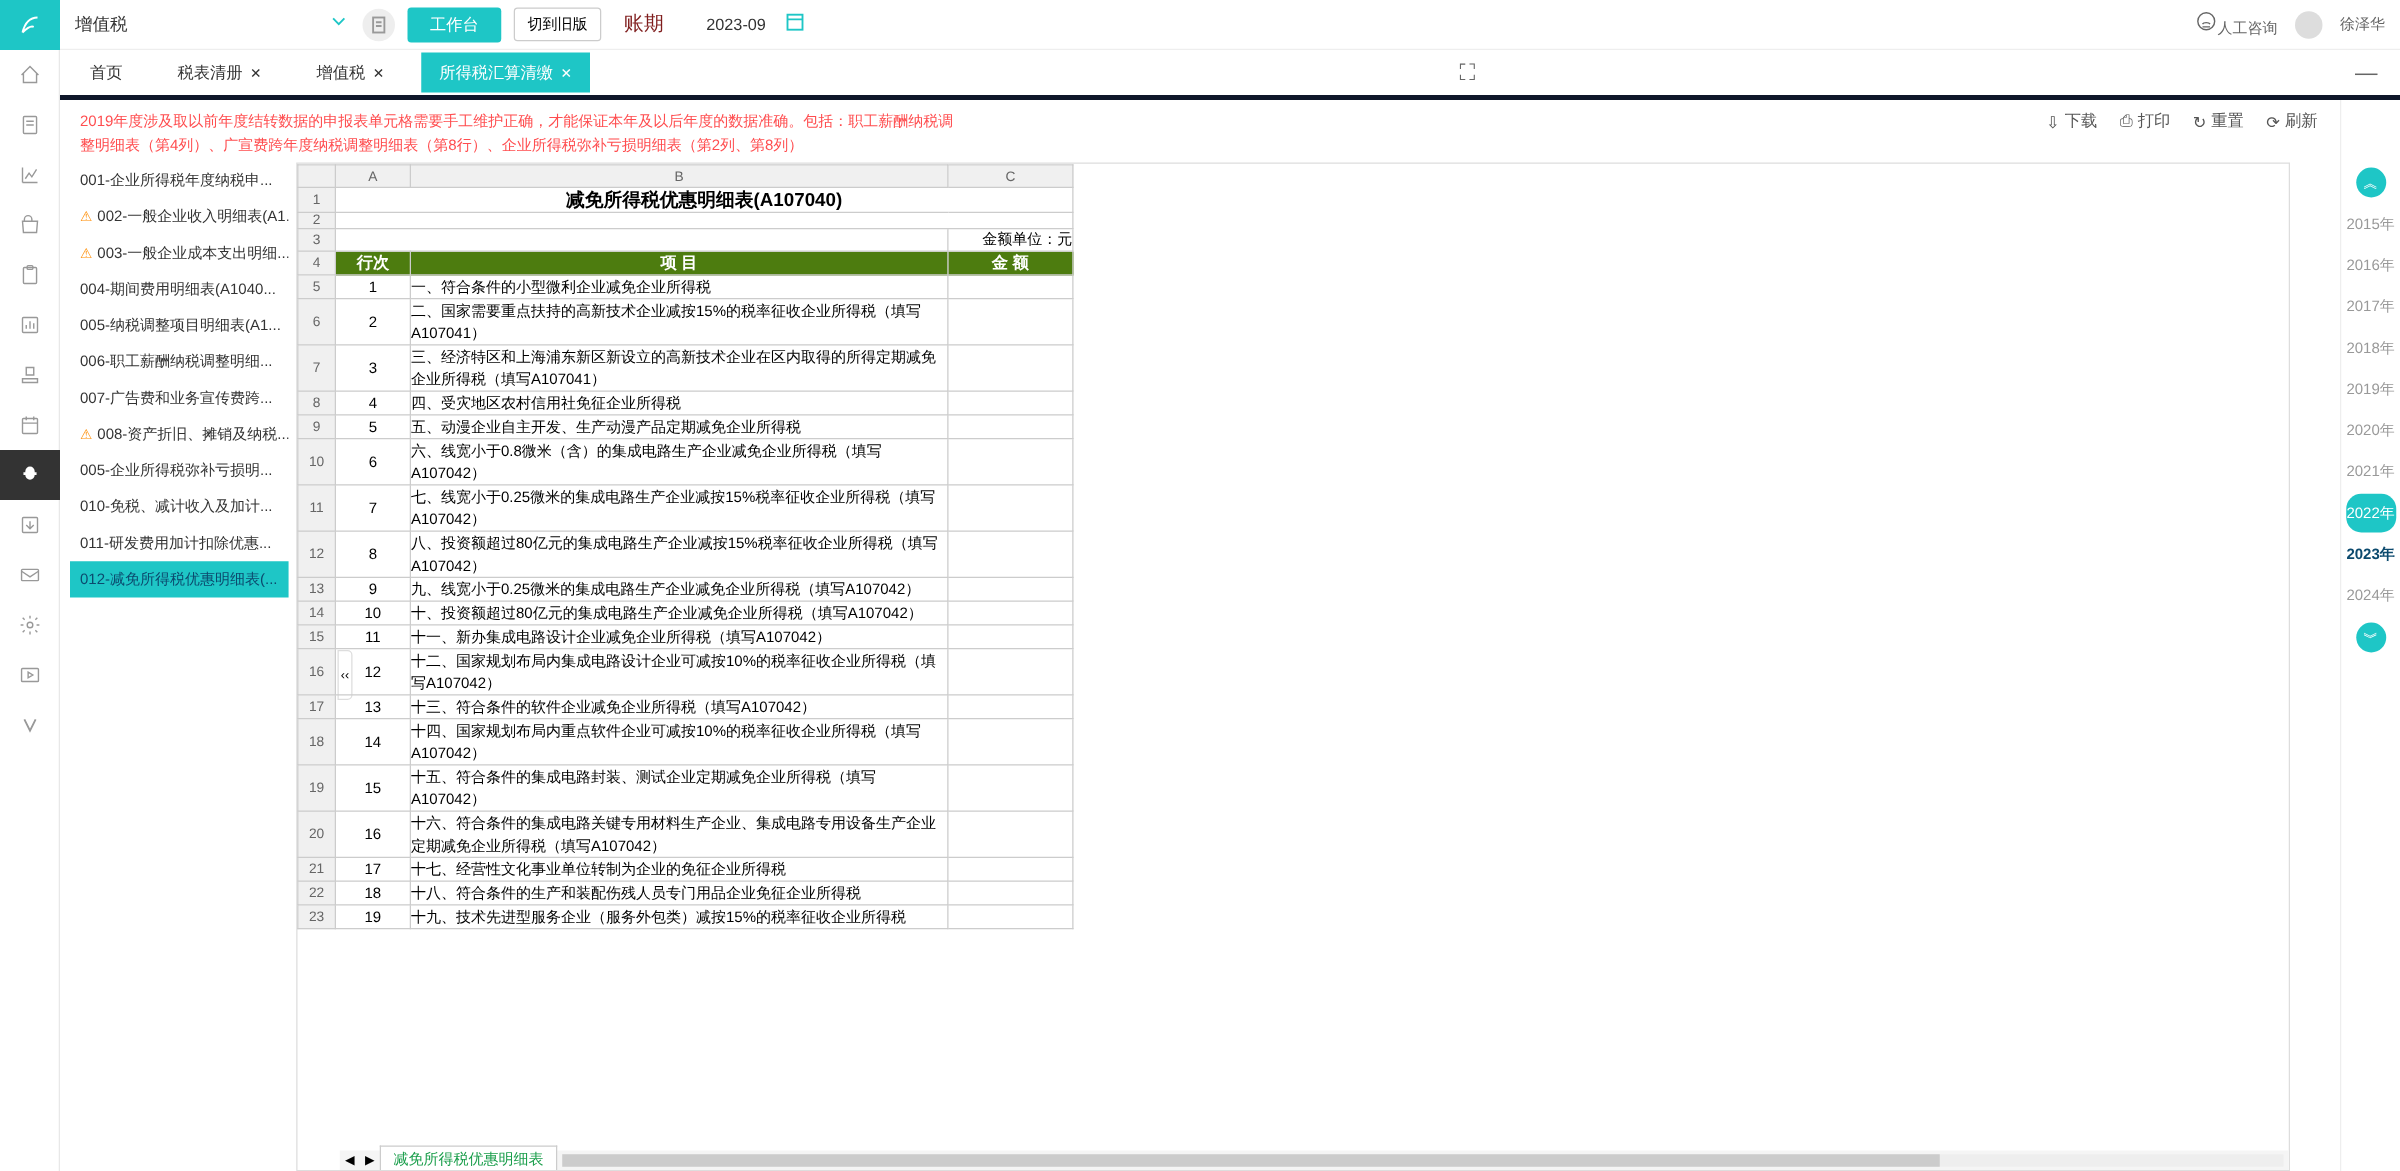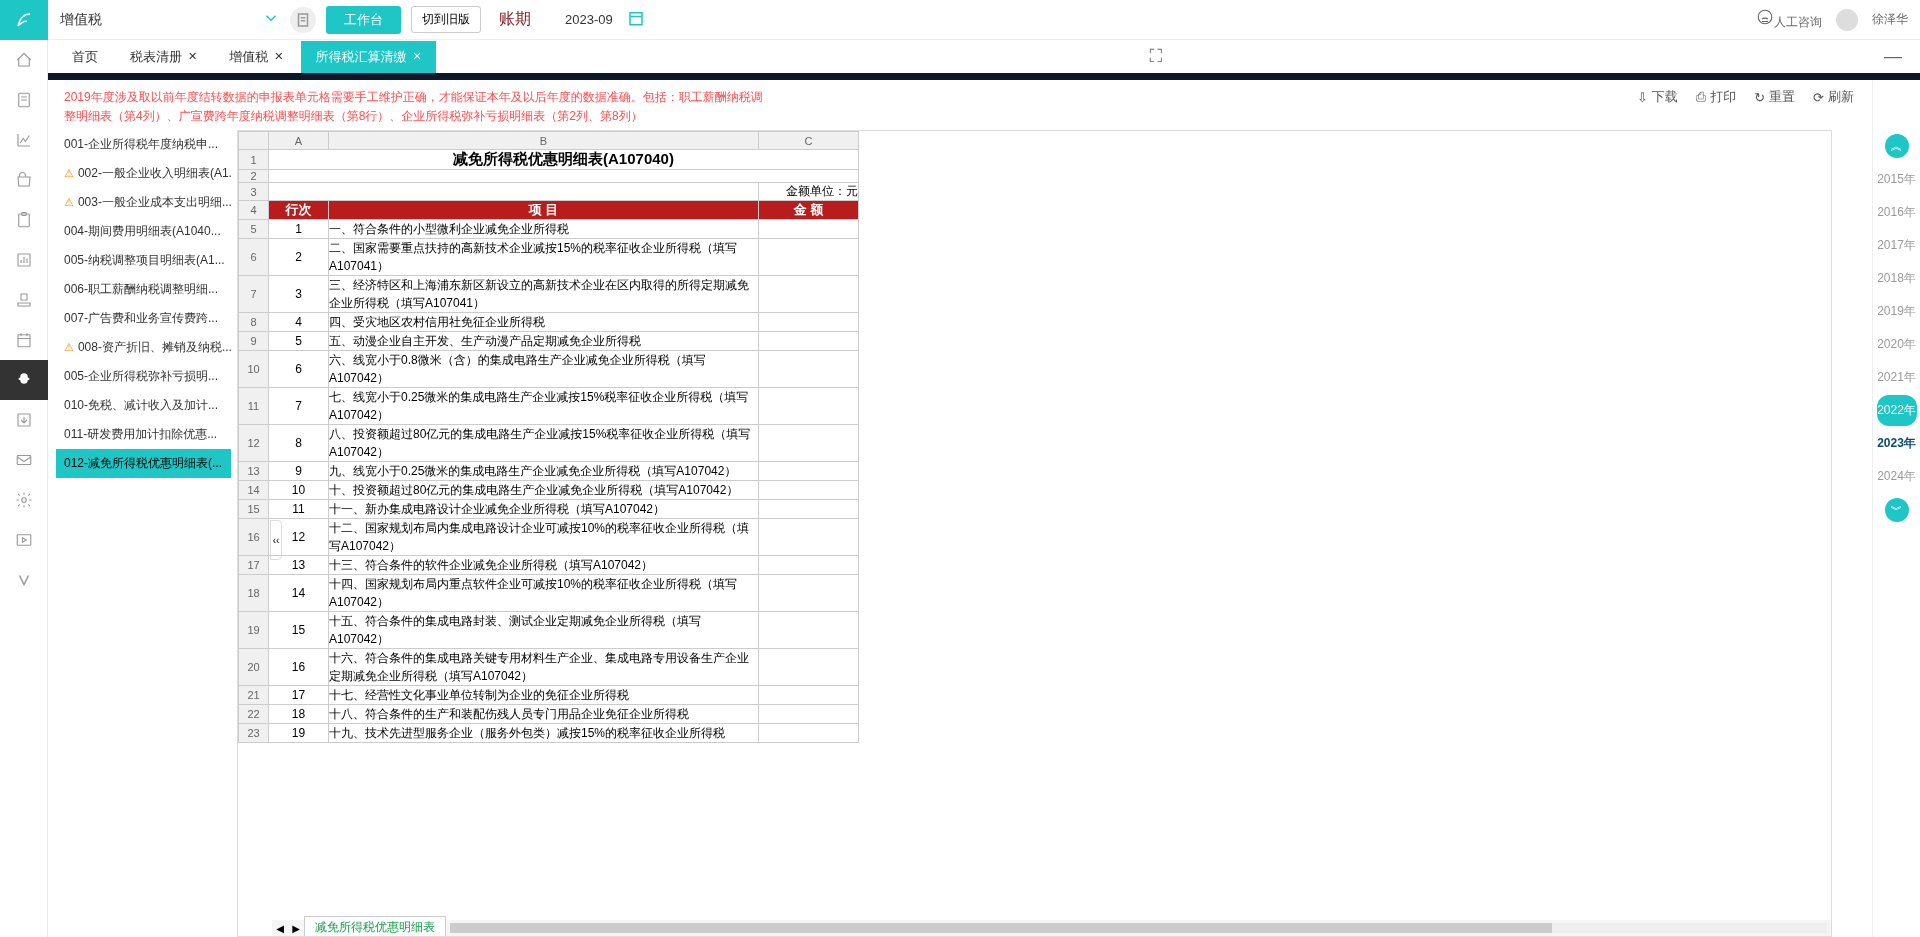--- a/index.html
+++ b/index.html
@@ -14,46 +14,46 @@
 .top-title { font-size: 14px; color: #333; margin-right: 10px; }
 .dropdown-icon { color: #1ec6c6; margin-left: 140px; }
 .circle-btn { width: 26px; height: 26px; border-radius: 50%; background: #eee; display: flex; align-items: center; justify-content: center; color: #999; }
 .btn-primary { background: #1ec6c6; color: #fff; padding: 5px 18px; border-radius: 3px; font-size: 13px; border: none; cursor: pointer; }
 .btn-outline { border: 1px solid #ccc; background: #fff; padding: 4px 10px; border-radius: 3px; font-size: 12px; cursor: pointer; }
 .period-label { font-size: 16px; color: #7f1d1d; margin-left: 8px; }
 .period-val { font-size: 13px; color: #333; margin-left: 24px; }
 .cal-icon { color: #1ec6c6; margin-left: 4px; }
 .top-right { margin-left: auto; display: flex; align-items: center; gap: 14px; font-size: 12px; color: #666; }
 .avatar { width: 22px; height: 22px; border-radius: 50%; background: #ddd; }
-.tabs { height: 40px; display: flex; align-items: center; padding: 0 10px; border-bottom: 7px solid #0f172a; gap: 4px; }
+.tabs { height: 40px; display: flex; align-items: center; padding: 0 10px; border-bottom: 4px solid #0f172a; gap: 16px; }
 .tab { padding: 7px 14px; font-size: 13px; color: #333; cursor: pointer; display: flex; align-items: center; gap: 6px; }
 .tab.active { background: #1ec6c6; color: #fff; }
 .tab-close { font-size: 11px; }
 .tab-max { margin-left: auto; font-size: 18px; color: #666; padding: 0 8px; cursor: pointer; }
 .content { flex: 1; display: flex; position: relative; overflow: hidden; }
 .notice-bar { position: absolute; top: 0; left: 0; right: 0; padding: 8px 16px; display: flex; align-items: flex-start; }
 .notice-text { color: #ff4d4f; font-size: 12px; line-height: 1.6; max-width: 700px; }
 .toolbar-right { margin-left: auto; display: flex; gap: 18px; font-size: 13px; color: #555; padding-right: 50px; }
 .toolbar-right span { cursor: pointer; display: flex; align-items: center; gap: 4px; }
 .form-tree { width: 175px; margin-top: 50px; margin-left: 8px; overflow-y: auto; font-size: 12px; }
 .tree-item { padding: 6px 8px; cursor: pointer; white-space: nowrap; overflow: hidden; text-overflow: ellipsis; color: #333; display: flex; align-items: center; gap: 4px; }
-.tree-item.active { background: #1ec6c6; color: #000000; }
+.tree-item.active { background: #1ec6c6; color: #0c4a6e; }
 .warn-icon { color: #ff8c00; font-size: 11px; }
 .tree-collapse { position: absolute; left: 222px; top: 440px; width: 12px; height: 40px; background: #fff; border: 1px solid #ddd; display: flex; align-items: center; justify-content: center; font-size: 10px; cursor: pointer; border-radius: 0 4px 4px 0; }
 .sheet-area { flex: 1; margin-top: 50px; margin-left: 6px; margin-right: 40px; overflow: auto; border: 1px solid #ddd; position: relative; }
 .sheet { border-collapse: collapse; font-size: 12px; }
 .sheet td, .sheet th { border: 1px solid #ccc; padding: 0; }
 .col-hdr { background: #f0f0f0; text-align: center; font-size: 11px; color: #666; height: 18px; }
 .row-hdr { background: #f0f0f0; text-align: center; font-size: 11px; color: #666; width: 30px; }
 .col-a { width: 60px; }
 .col-b { width: 430px; }
 .col-c { width: 100px; }
 .title-cell { text-align: center; font-weight: bold; font-size: 15px; padding: 8px 0; }
 .unit-cell { text-align: right; padding: 3px 6px; font-size: 12px; }
-.hdr-cell { background: #b91c1c; color: #fff; text-align: center; font-weight: bold; padding: 5px 0; font-size: 13px; }
+.hdr-cell { background: #4d7c0f; color: #fff; text-align: center; font-weight: bold; padding: 5px 0; font-size: 13px; }
 .num-cell { text-align: center; padding: 8px 0; }
 .txt-cell { padding: 6px 8px; line-height: 1.5; }
 .scroll-x { position: absolute; bottom: 0; left: 34px; right: 0; height: 16px; background: #f5f5f5; display: flex; align-items: center; }
 .scroll-x-left { width: 16px; text-align: center; font-size: 10px; cursor: pointer; }
 .sheet-tab { background: #fff; border: 1px solid #ccc; padding: 2px 10px; font-size: 12px; color: #1a9e4b; border-bottom: 2px solid #1a9e4b; }
 .scroll-track { flex: 1; height: 10px; background: #eee; margin: 0 4px; position: relative; }
 .scroll-thumb { position: absolute; left: 0; width: 80%; height: 100%; background: #ccc; }
 .year-rail { width: 48px; background: #fff; border-left: 1px solid #eee; display: flex; flex-direction: column; align-items: center; padding-top: 50px; gap: 2px; }
 .year-btn { width: 40px; padding: 7px 0; text-align: center; font-size: 12px; color: #999; cursor: pointer; border-radius: 12px; }
 .year-btn.active { background: #1ec6c6; color: #fff; }

